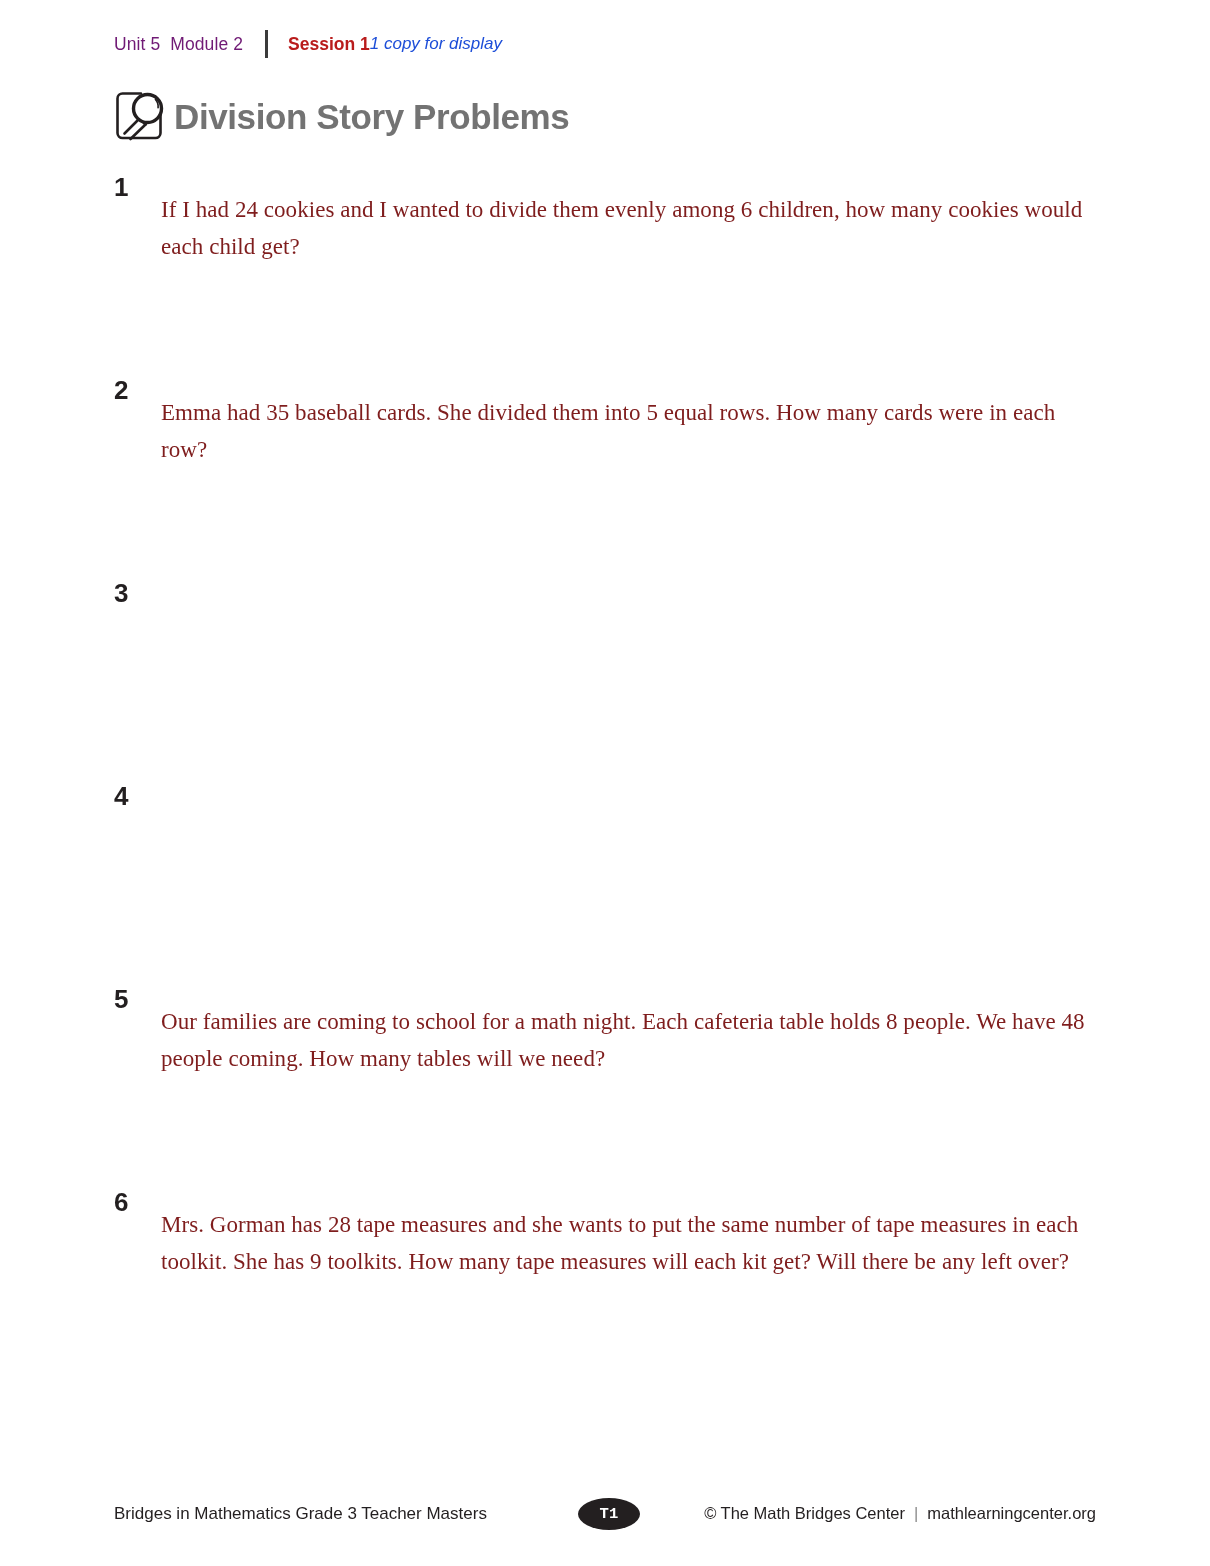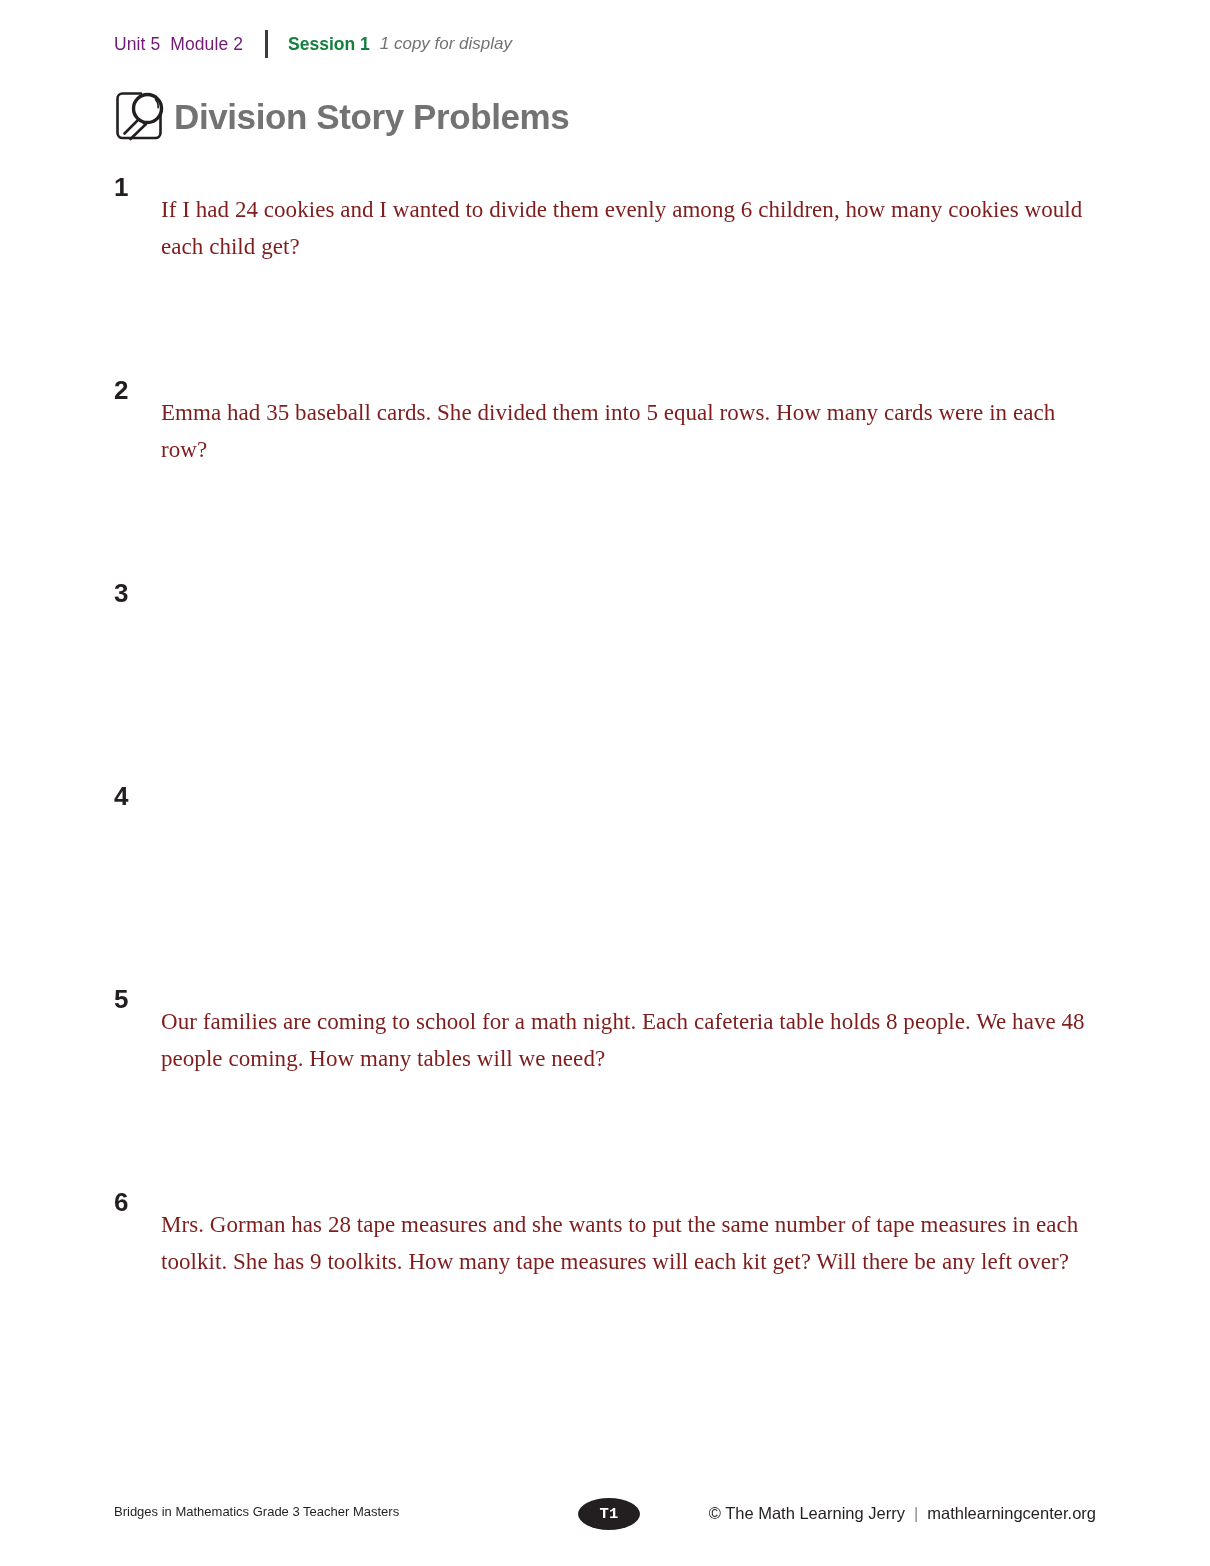--- a/index.html
+++ b/index.html
@@ -42,29 +42,28 @@
     width: 3px;
     height: 28px;
     background: #3b3b3b;
     margin: 0 20px 0 22px;
     flex: 0 0 auto;
   }
   .header-session {
     font-family: "Liberation Sans", sans-serif;
     font-size: 17.5px;
     font-weight: bold;
-    color: #15803d;
+    color: #b91c1c;
     white-space: pre;
   }
   .header-note {
     font-family: "Liberation Sans", sans-serif;
     font-size: 17px;
     font-style: italic;
-    color: #737373;
-    margin-left: 10px;
+    color: #1d4ed8;
     white-space: pre;
   }
 
   
   .title-row {
     position: absolute;
     left: 112px;
     top: 84px;
     display: flex;
     align-items: center;
@@ -135,21 +134,21 @@
     left: 0;
     top: 1498px;
     width: 1210px;
     height: 36px;
   }
   .footer-left {
     position: absolute;
     left: 114px;
     top: 6px;
     font-family: "Liberation Sans", sans-serif;
-    font-size: 13px;
+    font-size: 17px;
     color: #231f20;
     white-space: pre;
   }
   .footer-badge {
     position: absolute;
     left: 578px;
     top: 0px;
     width: 62px;
     height: 32px;
     border-radius: 31px / 16px;
@@ -245,19 +244,19 @@
       <span class="problem-number">6</span>
       <p class="problem-text">Mrs. Gorman has 28 tape measures and she wants to put the same number of tape measures in each toolkit. She has 9 toolkits. How many tape measures will each kit get? Will there be any left over?</p>
     </div>
 
   </div>
 
   <div class="footer">
     <span class="footer-left">Bridges in Mathematics Grade 3 Teacher Masters</span>
     <span class="footer-badge">T1</span>
     <span class="footer-right">
-      <span>© The Math Learning Jerry</span>
+      <span>© The Math Bridges Center</span>
       <span class="footer-sep">|</span>
       <span>mathlearningcenter.org</span>
     </span>
   </div>
 
 </div>
 
 </body></html>

